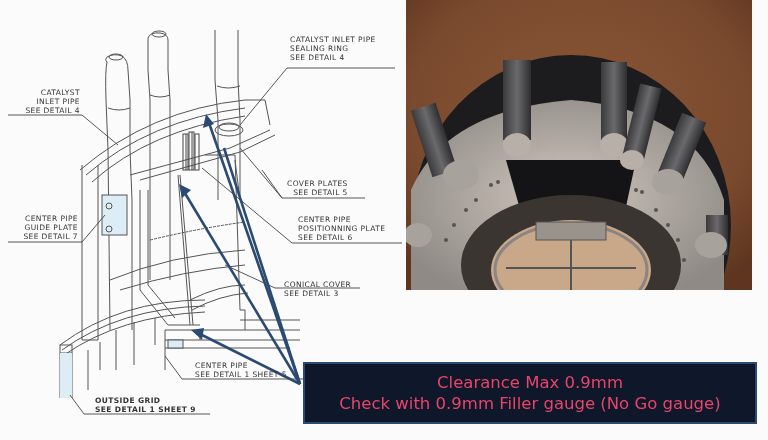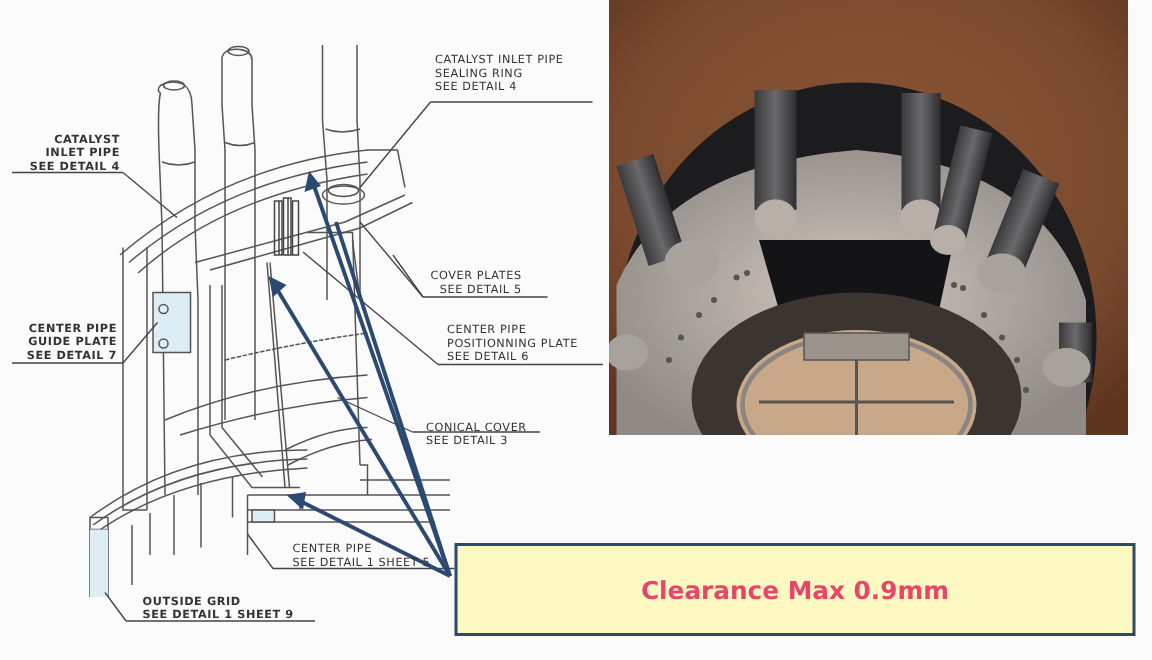--- a/index.html
+++ b/index.html
@@ -13,34 +13,33 @@
       position: absolute;
       font-family: "DejaVu Sans", sans-serif;
       font-size: 7.5px;
       letter-spacing: 0.4px;
       color: #333;
       line-height: 9px;
       text-transform: uppercase;
       white-space: nowrap;
     }
     .lbl span { display: block; }
-    .lbl.right { text-align: right; font-weight: bold; }
+    .lbl.right { text-align: right; }
     .photo {
       position: absolute; left: 406px; top: 0px; width: 346px; height: 290px;
       overflow: hidden;
       background: #7a4a30;
     }
     .callout {
       position: absolute; left: 303px; top: 362px; width: 454px; height: 62px;
       border: 2.5px solid #2b4a72;
       box-sizing: border-box;
-      background: #fef9c3;
+      background: #0f172a;
       display: flex; flex-direction: column; align-items: center; justify-content: center;
       overflow: visible;
-      font-weight: bold;
     }
     .callout .line {
       color: #e8456a;
       font-family: "DejaVu Sans", sans-serif;
       font-size: 16.5px;
       line-height: 21px;
       white-space: nowrap;
     }
   </style>
 </head>
@@ -271,13 +270,14 @@
       <circle cx="250" cy="210" r="2"></circle>
         <circle cx="262" cy="225" r="2"></circle>
       <circle cx="272" cy="240" r="2"></circle>
         <circle cx="278" cy="260" r="2"></circle>
     </g>
   </svg>
 </div>
 
 <div class="callout">
   <div class="line">Clearance Max 0.9mm</div>
+  <div class="line">Check with 0.9mm Filler gauge (No Go gauge)</div>
 </div>
 
 </body></html>

